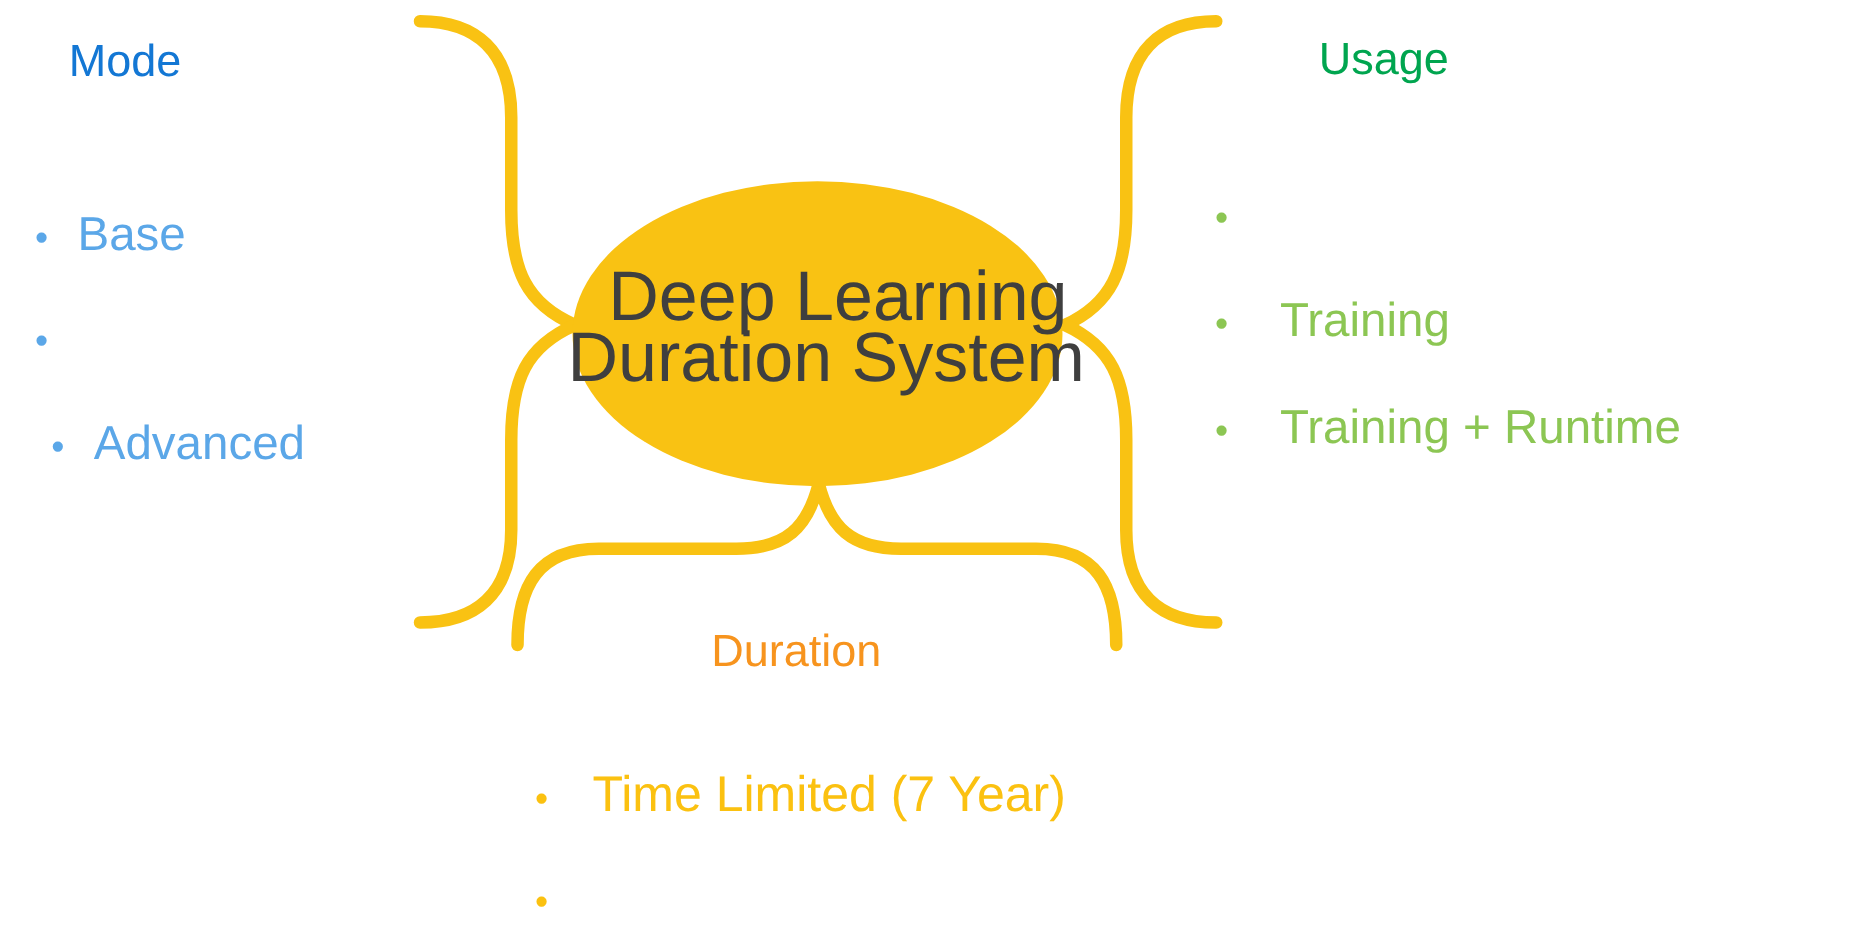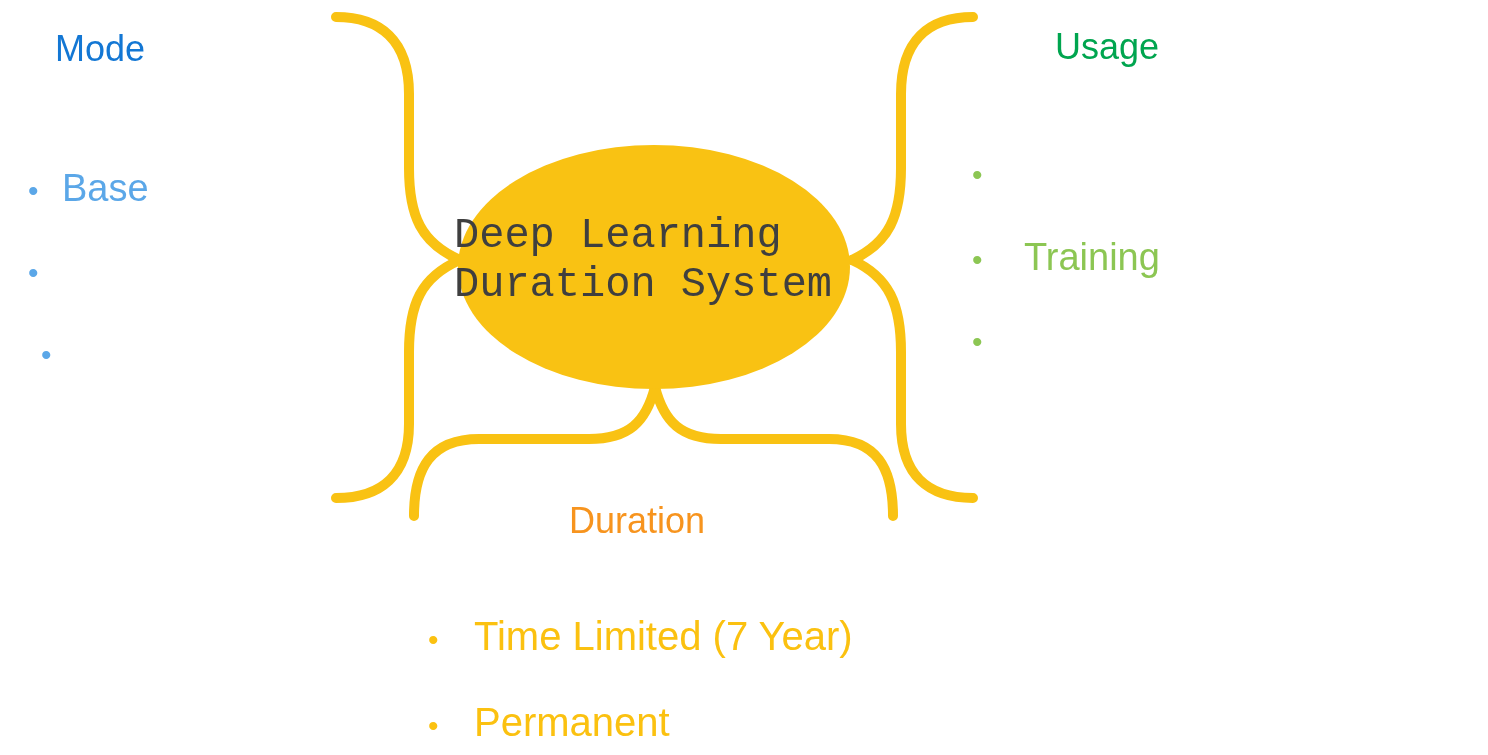--- a/index.html
+++ b/index.html
@@ -27,26 +27,25 @@
     stroke-linejoin: round;
   }
   svg.connectors ellipse {
     fill: var(--gold);
   }
   .center-label {
     position: absolute;
     left: 454px;
     top: 212px;
     width: 400px;
-    text-align: left;
+    text-align: right;
     color: var(--center-text);
-    font-size: 42px;
+    font-size: 56px;
     line-height: 49px;
     white-space: nowrap;
-    font-family: Liberation Mono, monospace;
   }
   .heading {
     position: absolute;
     font-size: 36px;
     line-height: 46px;
     white-space: nowrap;
   }
   .heading.mode     { left: 55px;   top: 26px;  color: var(--mode-h); }
   .heading.usage    { left: 1055px; top: 24px;  color: var(--usage-h); }
   .heading.duration { left: 569px;  top: 498px; color: var(--duration-h); }
@@ -102,40 +101,41 @@
   <div class="list mode-list">
     <div class="item">
       <span class="dot">•</span>
       <span>Base</span>
     </div>
     <div class="item">
       <span class="dot">•</span>
     </div>
     <div class="item indent">
       <span class="dot">•</span>
+      <span>Advanced</span>
     </div>
   </div>
 
   <div class="list usage-list">
     <div class="item">
       <span class="dot">•</span>
     </div>
     <div class="item">
       <span class="dot">•</span>
       <span>Training</span>
     </div>
     <div class="item">
       <span class="dot">•</span>
+      <span>Training + Runtime</span>
     </div>
   </div>
 
   <div class="list duration-list">
     <div class="item">
       <span class="dot">•</span>
       <span>Time Limited (7 Year)</span>
     </div>
     <div class="item">
       <span class="dot">•</span>
-      <span>Permanent</span>
     </div>
   </div>
 
 </div>
 
 </body></html>

